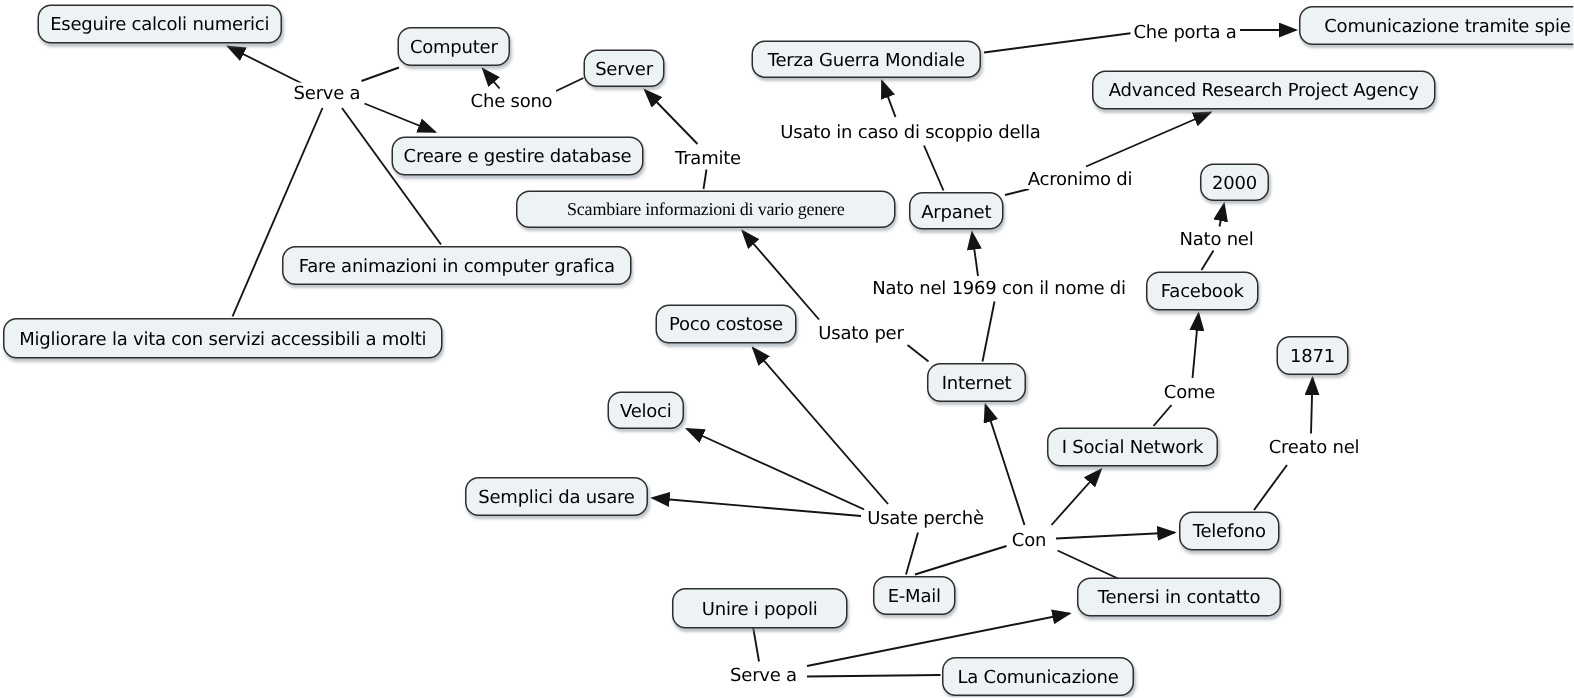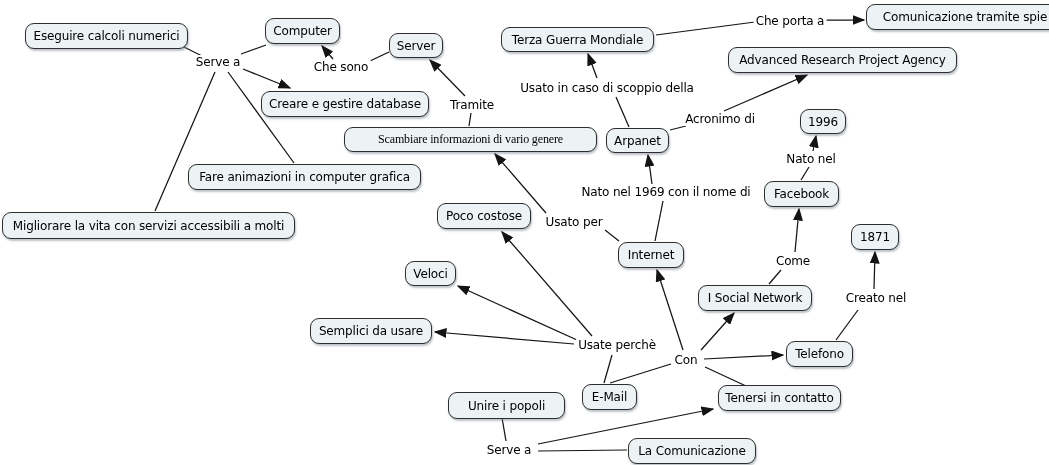--- a/index.html
+++ b/index.html
@@ -64,43 +64,43 @@
       <line x1="705" y1="367" x2="746" y2="386"></line>
       <line x1="604" y1="383" x2="612" y2="355"></line>
       <line x1="592" y1="336" x2="502" y2="232" marker-end="url(#arrowhead)"></line>
       <line x1="577" y1="340" x2="458" y2="286" marker-end="url(#arrowhead)"></line>
       <line x1="574" y1="344" x2="435" y2="332" marker-end="url(#arrowhead)"></line>
       <line x1="627" y1="450" x2="538" y2="451"></line>
       <line x1="506" y1="441" x2="500" y2="406" marker-end="url(#arrowhead)"></line>
       <line x1="538" y1="444" x2="713" y2="409" marker-end="url(#arrowhead)"></line>
     </svg>
   <div id="nodes-layer">
-      <div class="node" style="left: 25px; top: 3px; width: 163px; height: 26px; margin-top: 20px;">Eseguire calcoli numerici</div>
+      <div class="node" style="left: 25px; top: 3px; width: 163px; height: 26px;">Eseguire calcoli numerici</div>
       <div class="node" style="left: 265px; top: 18px; width: 75px; height: 26px;">Computer</div>
       <div class="node" style="left: 389px; top: 33px; width: 54px; height: 25px;">Server</div>
       <div class="node" style="left: 261px; top: 91px; width: 168px; height: 26px;">Creare e gestire database</div>
       <div class="node" style="left: 344px; top: 127px; width: 253px; height: 25px; font-family: Liberation Serif, serif;">Scambiare informazioni di vario genere</div>
       <div class="node" style="left: 188px; top: 164px; width: 233px; height: 26px;">Fare animazioni in computer grafica</div>
       <div class="node" style="left: 2px; top: 212px; width: 293px; height: 27px;">Migliorare la vita con servizi accessibili a molti</div>
       <div class="node" style="left: 501px; top: 27px; width: 153px; height: 25px;">Terza Guerra Mondiale</div>
       <div class="node" style="left: 866px; top: 4px; width: 198px; height: 26px;">Comunicazione tramite spie</div>
       <div class="node" style="left: 728px; top: 47px; width: 229px; height: 26px;">Advanced Research Project Agency</div>
       <div class="node" style="left: 606px; top: 128px; width: 63px; height: 25px;">Arpanet</div>
-      <div class="node" style="left: 800px; top: 109px; width: 46px; height: 25px;">1996</div>
+      <div class="node" style="left: 800px; top: 109px; width: 46px; height: 25px;">2000</div>
       <div class="node" style="left: 764px; top: 181px; width: 75px; height: 26px;">Facebook</div>
       <div class="node" style="left: 437px; top: 203px; width: 94px; height: 26px;">Poco costose</div>
       <div class="node" style="left: 618px; top: 242px; width: 66px; height: 26px;">Internet</div>
       <div class="node" style="left: 405px; top: 261px; width: 51px; height: 25px;">Veloci</div>
       <div class="node" style="left: 698px; top: 285px; width: 114px; height: 26px;">I Social Network</div>
       <div class="node" style="left: 851px; top: 224px; width: 48px; height: 26px;">1871</div>
       <div class="node" style="left: 310px; top: 318px; width: 122px; height: 26px;">Semplici da usare</div>
       <div class="node" style="left: 786px; top: 341px; width: 67px; height: 26px;">Telefono</div>
       <div class="node" style="left: 448px; top: 392px; width: 117px; height: 27px;">Unire i popoli</div>
       <div class="node" style="left: 582px; top: 384px; width: 55px; height: 26px;">E-Mail</div>
-      <div class="node" style="left: 718px; top: 385px; width: 123px; height: 26px;">Tenersi in contatto</div>
+      <div class="node" style="left: 718px; top: 385px; width: 136px; height: 26px;">Tenersi in contatto</div>
       <div class="node" style="left: 628px; top: 438px; width: 128px; height: 26px;">La Comunicazione</div>
     </div>
   <div id="labels-layer">
       <div class="link-label" style="left: 218px; top: 62px;">Serve a</div>
       <div class="link-label" style="left: 341px; top: 67px;">Che sono</div>
       <div class="link-label" style="left: 472px; top: 105px;">Tramite</div>
       <div class="link-label" style="left: 607px; top: 88px;">Usato in caso di scoppio della</div>
       <div class="link-label" style="left: 790px; top: 21px;">Che porta a</div>
       <div class="link-label" style="left: 720px; top: 119px;">Acronimo di</div>
       <div class="link-label" style="left: 811px; top: 159px;">Nato nel</div>

